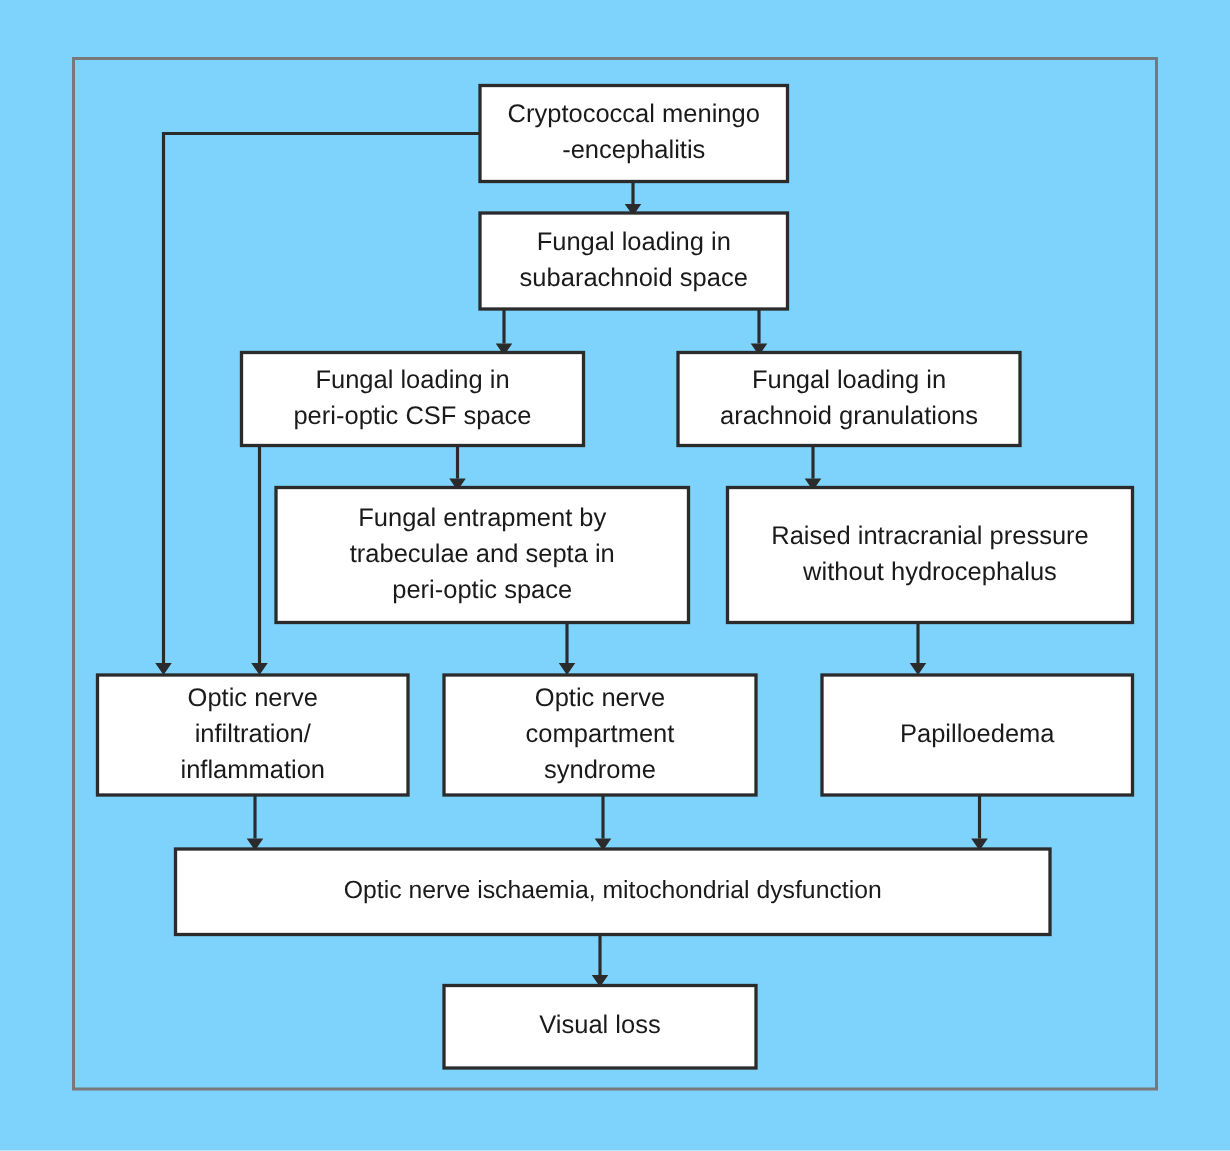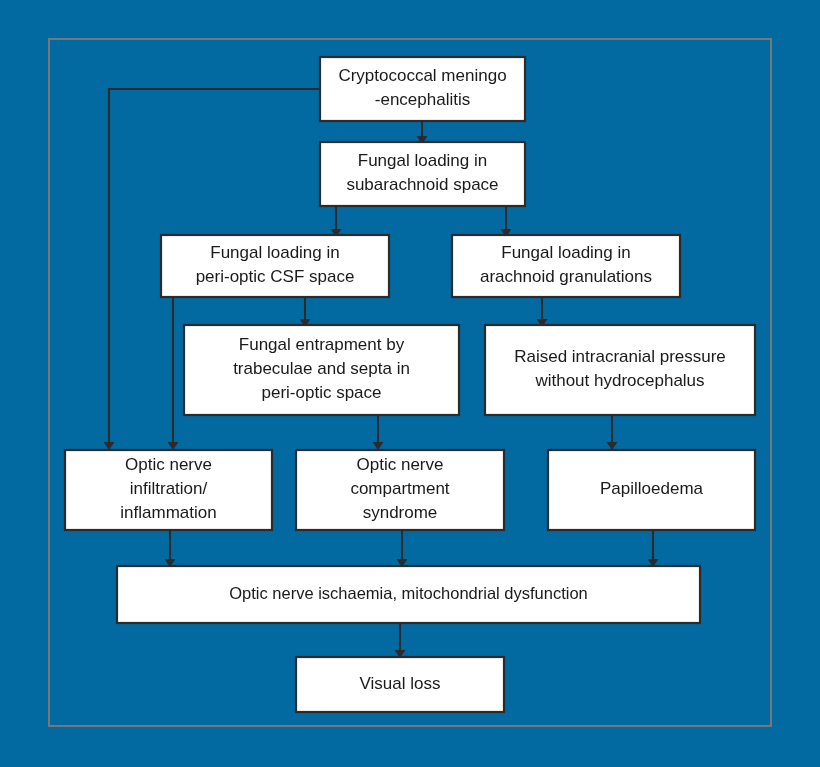--- a/index.html
+++ b/index.html
@@ -11,21 +11,21 @@
   body {
     width: 820px;
     height: 767px;
     overflow: hidden;
     font-family: "Liberation Sans", sans-serif;
   }
   #diagram-root {
     position: relative;
     width: 820px;
     height: 767px;
-    background: #0369a1;
+    background: #7dd3fc;
   }
   svg#flowchart {
     display: block;
     width: 820px;
     height: 767px;
   }
   .frame {
     fill: none;
     stroke: #787878;
     stroke-width: 2;

